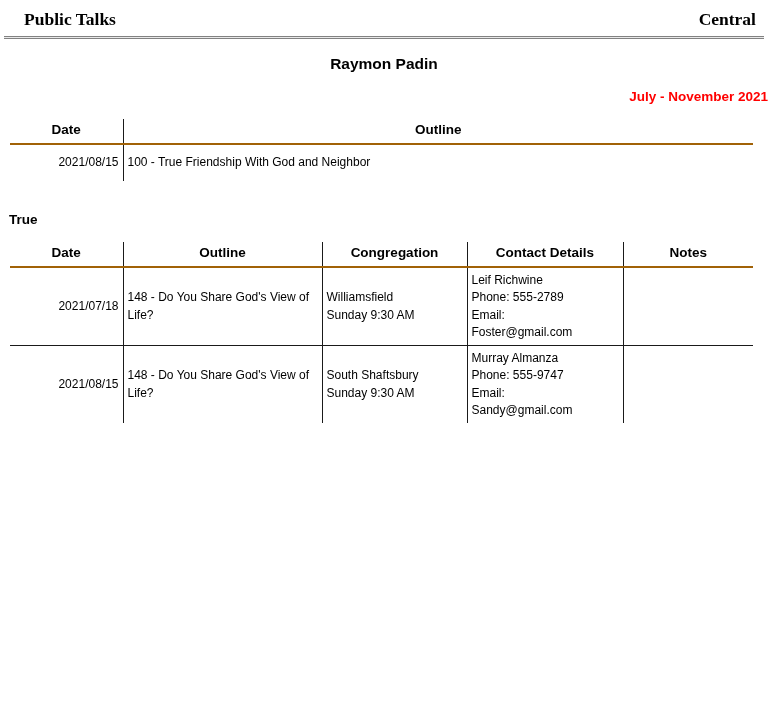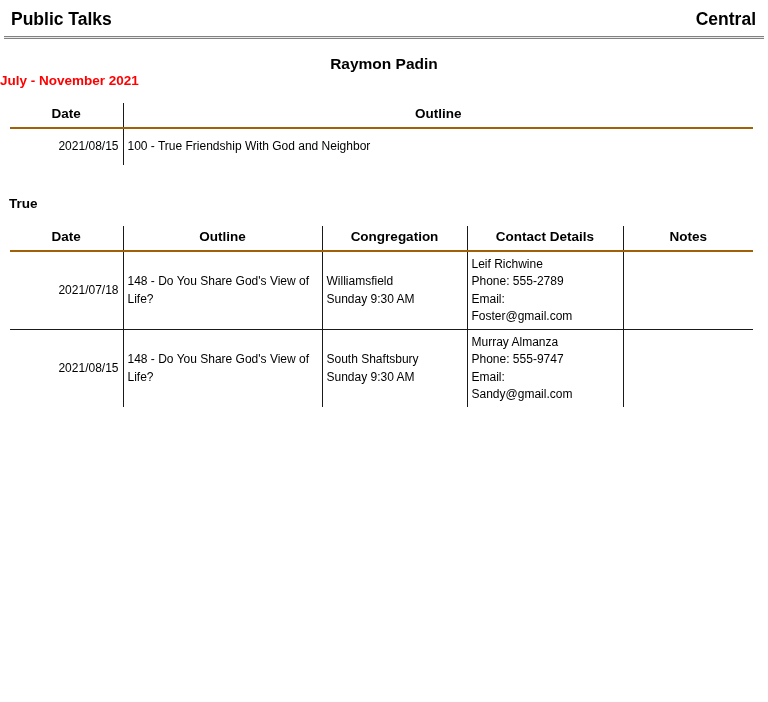--- a/index.html
+++ b/index.html
@@ -17,21 +17,22 @@
   .page {
     width: 100%;
     height: 100%;
     box-sizing: border-box;
   }
   
   .topbar {
     display: flex;
     justify-content: space-between;
     align-items: flex-end;
-    padding: 9px 12px 0 11px;
+    padding: 9px 12px 0 24px;
+    font-family: Liberation Serif, serif;
   }
   .topbar .left, .topbar .right {
     font-size: 17.5px;
     font-weight: bold;
     line-height: 21px;
   }
   .top-rule {
     margin: 6px 4px 0 4px;
     height: 1px;
     background: #e9e9e9;
@@ -40,22 +41,22 @@
   }
   
   .speaker-name {
     margin-top: 15px;
     text-align: center;
     font-size: 15.5px;
     font-weight: bold;
     line-height: 19px;
   }
   .date-range {
-    margin-top: 0;
-    text-align: left;
+    margin-top: 16px;
+    text-align: right;
     font-size: 13.5px;
     font-weight: bold;
     line-height: 16px;
   }
   
   .section-heading {
     margin: 0 0 0 9px;
     font-size: 13.5px;
     font-weight: bold;
     line-height: 16px;

